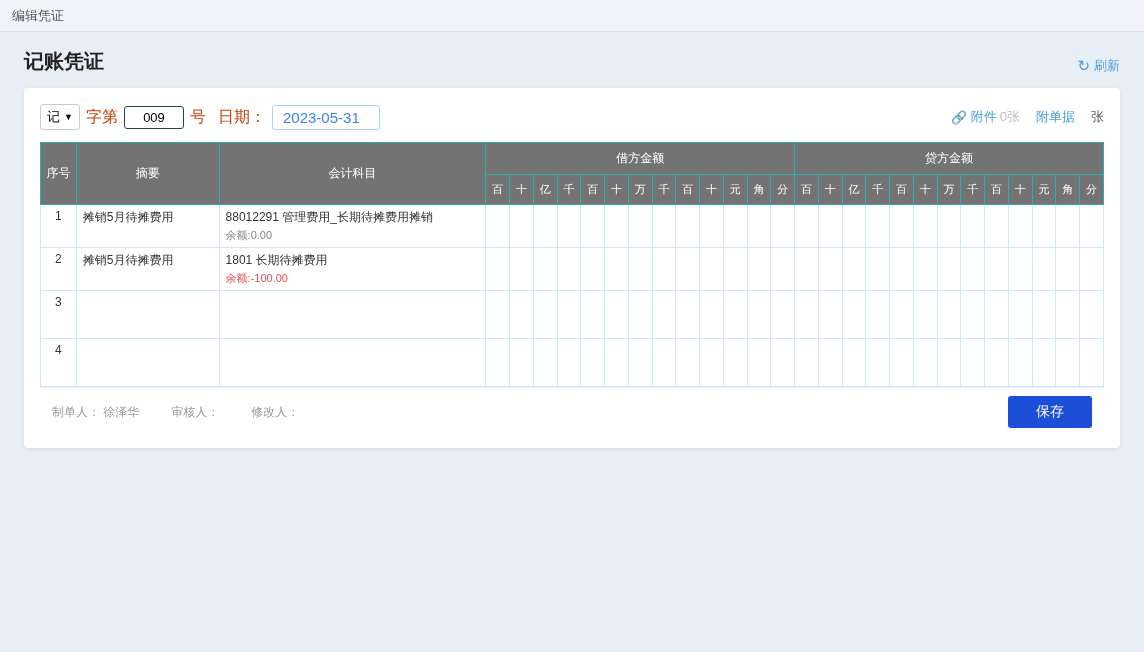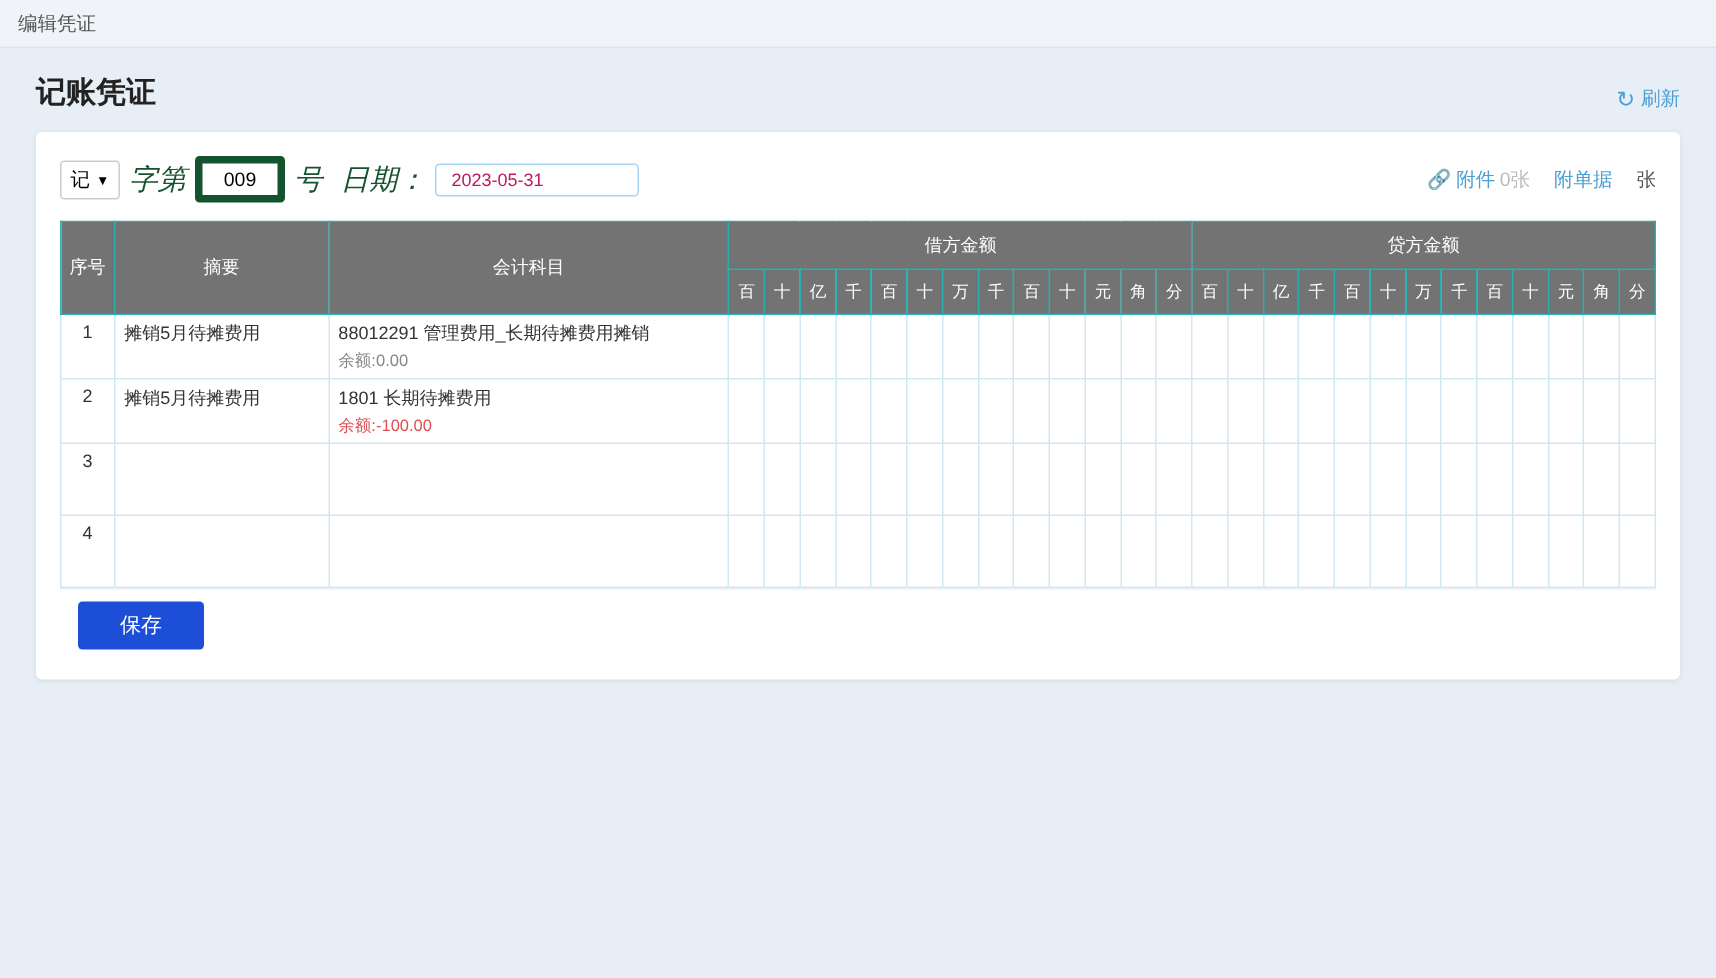--- a/index.html
+++ b/index.html
@@ -60,53 +60,52 @@
       gap: 12px;
       margin-bottom: 12px;
       flex-wrap: wrap;
     }
     .form-group {
       display: flex;
       align-items: center;
       gap: 6px;
     }
     .form-label {
-      color: #14532d;
-      font-size: 19px;
-      font-style: italic;
+      color: #c2410c;
+      font-size: 16px;
     }
     .select-box {
       border: 1px solid #ccc;
       border-radius: 3px;
       padding: 3px 6px;
       font-size: 13px;
       background: #fff;
       cursor: pointer;
       display: flex;
       align-items: center;
       gap: 4px;
       min-width: 40px;
     }
     .input-box {
-      border: 5px solid #14532d;
+      border: 1px solid #14532d;
       border-radius: 3px;
       padding: 3px 8px;
       font-size: 13px;
       background: #fff;
       width: 60px;
       text-align: center;
     }
     .date-input {
       border: 1px solid #aad4f0;
       border-radius: 3px;
       padding: 3px 10px;
-      font-size: 12px;
+      font-size: 15px;
       background: #fff;
-      color: #be185d;
-      width: 136px;
+      color: #3b82f6;
+      width: 108px;
     }
     .attach-area {
       margin-left: auto;
       display: flex;
       align-items: center;
       gap: 16px;
       color: #4a9fd4;
       font-size: 13px;
     }
     .attach-link {
@@ -440,17 +439,31 @@
             <td class="char-cell"></td>
             <td class="char-cell"></td>
             <td class="char-cell"></td>
           </tr>
         </tbody>
       </table>
     </div>
 
 
     <div class="footer-bar">
+      <div class="footer-info">
+        <span>
+          <span>制单人：</span>
+          <span>徐泽华</span>
+        </span>
+        <span>
+          <span>审核人：</span>
+          <span></span>
+        </span>
+        <span>
+          <span>修改人：</span>
+          <span></span>
+        </span>
+      </div>
       <button class="save-btn">保存</button>
     </div>
 
   </div>
 </div>
 
 </body></html>

